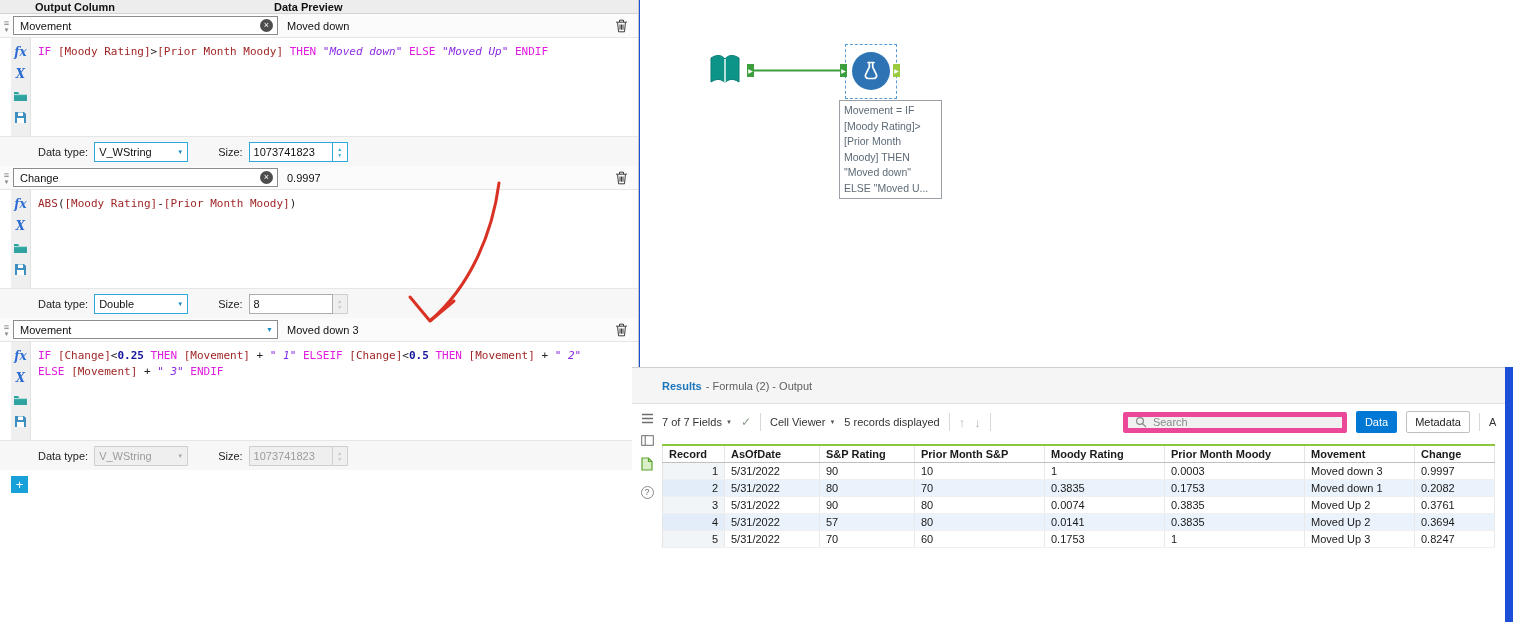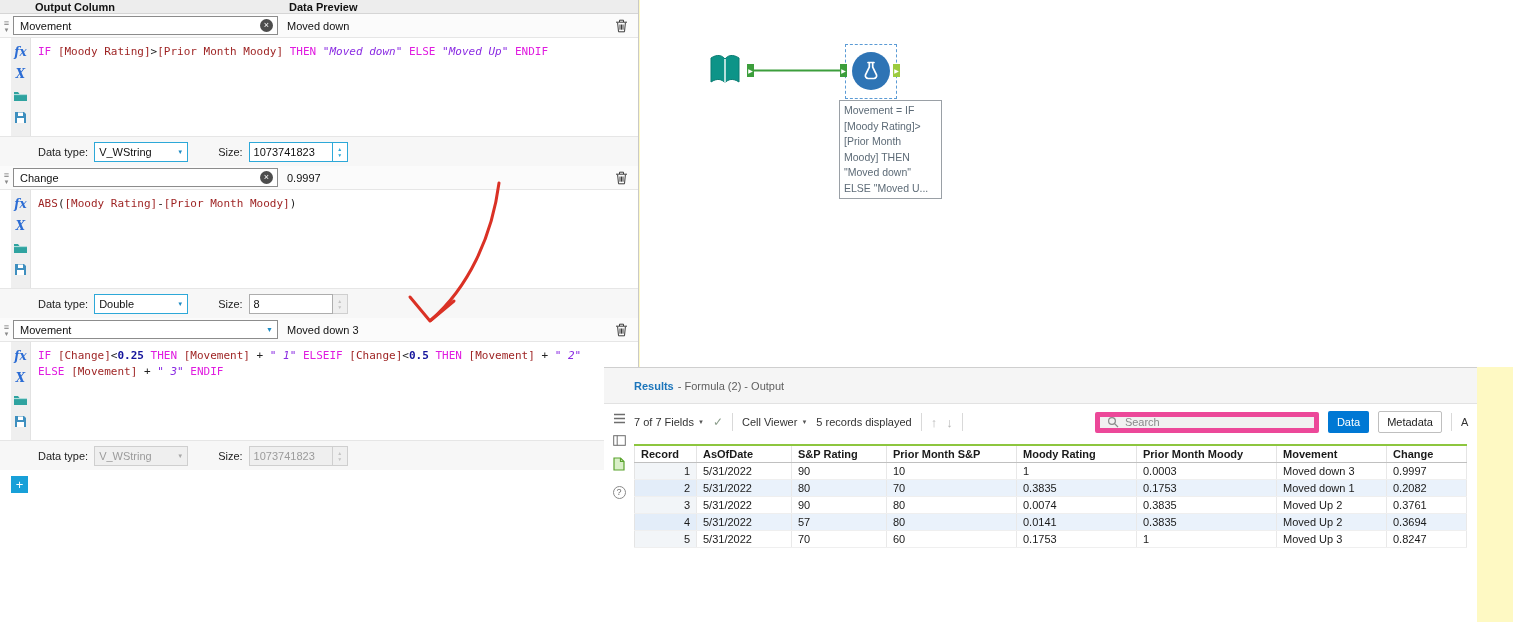--- a/index.html
+++ b/index.html
@@ -1,24 +1,24 @@
 <!DOCTYPE html>
 <html><head>
 <meta charset="utf-8">
 <style>
   html,body{margin:0;padding:0;background:#fff;}
-  .app{position:relative;width:1513px;height:622px;overflow:hidden;background:#fef9c3;
+  .app{position:relative;width:1513px;height:622px;overflow:hidden;background:#1d4ed8;
        font-family:"Liberation Sans",sans-serif;font-size:11px;color:#1a1a1a;}
   .app *{box-sizing:border-box;}
 
   
   .config{position:absolute;left:0;top:0;width:639px;height:622px;background:#fff;border-right:1px solid #c9c9c9;}
   .cfg-head{position:absolute;left:0;top:0;right:0;height:14px;background:#ededed;border-bottom:1px solid #d5d5d5;}
   .cfg-head span{position:absolute;top:0;font-weight:bold;font-size:11px;line-height:14px;color:#111;}
-  .cfg-head .oc{left:35px;} .cfg-head .dp{left:289px;}
+  .cfg-head .oc{left:35px;} .cfg-head .dp{left:274px;}
 
   .fblock{position:absolute;left:0;right:0;height:152px;border-bottom:1px solid #c9c9c9;background:#fff;}
   #fb0{top:14px;} #fb1{top:166px;} #fb2{top:318px;}
 
   .frow-title{height:24px;display:flex;align-items:center;background:#fbfbfb;border-bottom:1px solid #e6e6e6;}
   .grip{width:13px;display:flex;flex-direction:column;align-items:center;color:#7a7a7a;cursor:grab;}
   .grip-lines{font-size:9px;line-height:8px;}
   .grip-chev{font-size:6px;line-height:6px;color:#8a8a8a;}
   .outbox{width:265px;height:19px;border:1px solid #8c8c8c;background:#fff;display:flex;align-items:center;padding:0 4px 0 6px;}
   .outtext{font-size:11px;color:#111;}
@@ -71,21 +71,21 @@
   .anchor{position:absolute;width:7px;height:13px;display:flex;align-items:center;justify-content:center;color:#fff;font-size:6px;line-height:6px;}
   .anchor-green{background:#3c9e3c;}
   .anchor-lime{background:#9ccb3f;}
   .sel-box{position:absolute;left:205px;top:44px;width:52px;height:55px;border:1px dashed #5b9bd5;cursor:pointer;}
   .tool-formula-circle{position:absolute;left:212px;top:52px;width:38px;height:38px;border-radius:50%;background:#2e74b5;
                        display:flex;align-items:center;justify-content:center;}
   .annotation{position:absolute;left:199px;top:100px;width:103px;border:1px solid #9aa0a6;background:#fff;
               padding:2px 4px;font-size:10.5px;line-height:15.5px;color:#5d6b77;cursor:pointer;}
 
   
-  .results{position:absolute;left:604px;top:367px;width:873px;height:255px;background:#fff;border-top:1px solid #cfcfcf;}
+  .results{position:absolute;left:632px;top:367px;width:873px;height:255px;background:#fff;border-top:1px solid #cfcfcf;}
   .res-head{height:36px;background:#f5f5f5;border-bottom:1px solid #e2e2e2;display:flex;align-items:center;padding-left:30px;}
   .res-title-main{color:#1b75bb;font-weight:bold;}
   .res-title-sub{color:#5f5f5f;margin-left:4px;}
   .res-toolbar{height:36px;display:flex;align-items:center;padding:0 6px 0 30px;gap:9px;background:#fff;}
   .tb-item{display:flex;align-items:center;gap:4px;color:#333;cursor:pointer;white-space:nowrap;}
   .tb-caret{font-size:6px;color:#555;}
   .tb-check{color:#8c9e8c;font-size:12px;cursor:pointer;}
   .tb-sep{width:1px;height:18px;background:#d9d9d9;}
   .tb-text{color:#333;white-space:nowrap;}
   .tb-arrow{color:#b5b5b5;font-size:13px;cursor:pointer;}

